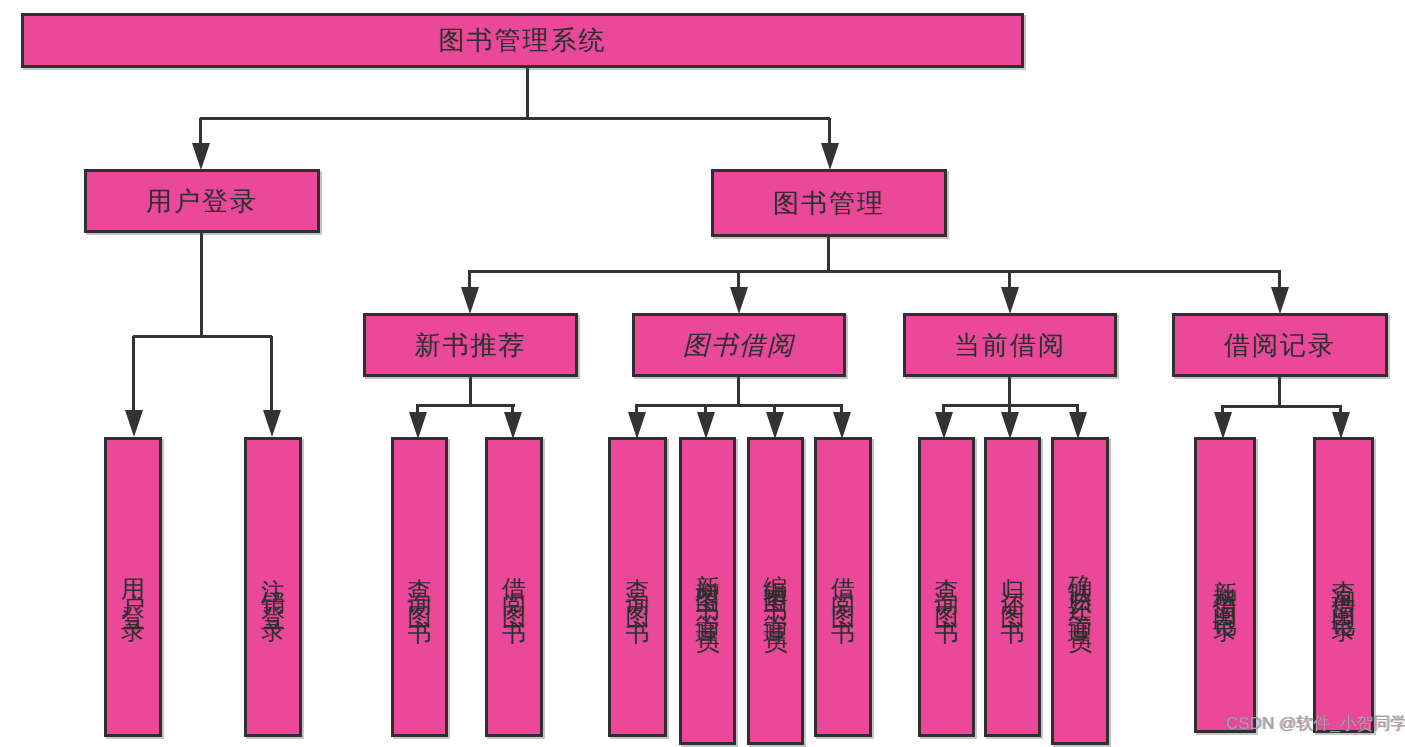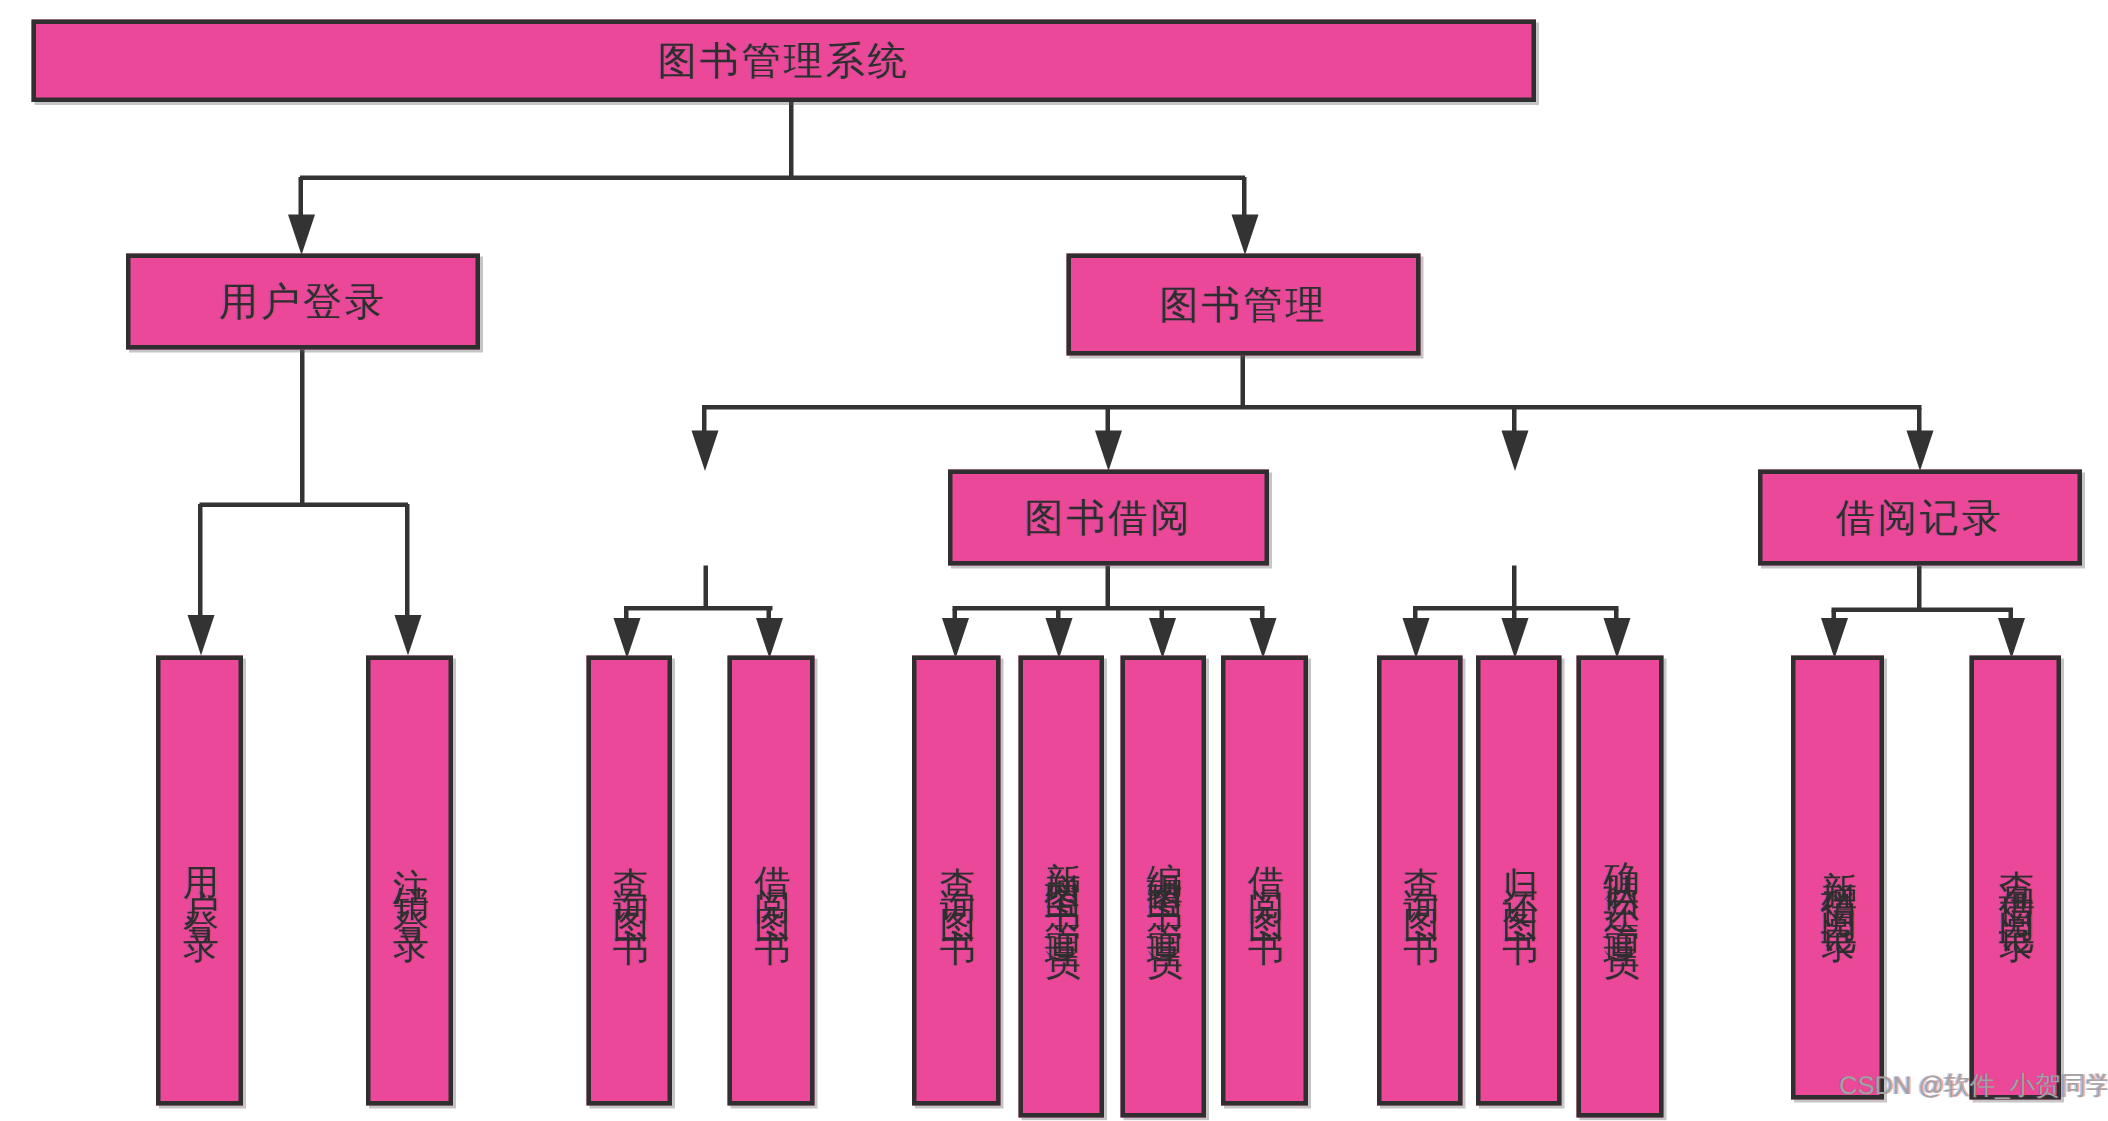--- a/index.html
+++ b/index.html
@@ -105,21 +105,23 @@
     <div class="arrow" style="left: 766px; top: 412px;"></div>
     <div class="arrow" style="left: 833px; top: 412px;"></div>
     <div class="arrow" style="left: 935px; top: 412px;"></div>
     <div class="arrow" style="left: 1001px; top: 412px;"></div>
     <div class="arrow" style="left: 1069px; top: 412px;"></div>
     <div class="arrow" style="left: 1214px; top: 412px;"></div>
     <div class="arrow" style="left: 1332px; top: 412px;"></div>
     <div class="box h" style="left: 21px; top: 13px; width: 1003px; height: 55px;">图书管理系统</div>
     <div class="box h" style="left: 84px; top: 169px; width: 236px; height: 64px;">用户登录</div>
     <div class="box h" style="left: 711px; top: 169px; width: 236px; height: 68px;">图书管理</div>
-    <div class="box h" style="left: 632px; top: 313px; width: 214px; height: 64px;">图书借阅</div>
+    <div class="box h" style="left: 363px; top: 313px; width: 215px; height: 64px;">新书推荐</div>
+    <div class="box h" style="left: 632px; top: 313px; width: 214px; height: 64px; font-style: italic;">图书借阅</div>
+    <div class="box h" style="left: 903px; top: 313px; width: 214px; height: 64px;">当前借阅</div>
     <div class="box h" style="left: 1172px; top: 313px; width: 216px; height: 64px;">借阅记录</div>
     <div class="box v" style="left: 104px; top: 437px; width: 58px; height: 300px;">用户登录</div>
     <div class="box v" style="left: 244px; top: 437px; width: 58px; height: 300px;">注销登录</div>
     <div class="box v" style="left: 391px; top: 437px; width: 57px; height: 300px;">查询图书</div>
     <div class="box v" style="left: 485px; top: 437px; width: 58px; height: 300px;">借阅图书</div>
     <div class="box v" style="left: 608px; top: 437px; width: 59px; height: 300px;">查询图书</div>
     <div class="box v tight" style="left: 679px; top: 437px; width: 57px; height: 308px;">新增图书（管理员）</div>
     <div class="box v tight" style="left: 747px; top: 437px; width: 57px; height: 308px;">编辑图书（管理员）</div>
     <div class="box v" style="left: 814px; top: 437px; width: 58px; height: 300px;">借阅图书</div>
     <div class="box v" style="left: 918px; top: 437px; width: 57px; height: 300px;">查询图书</div>

